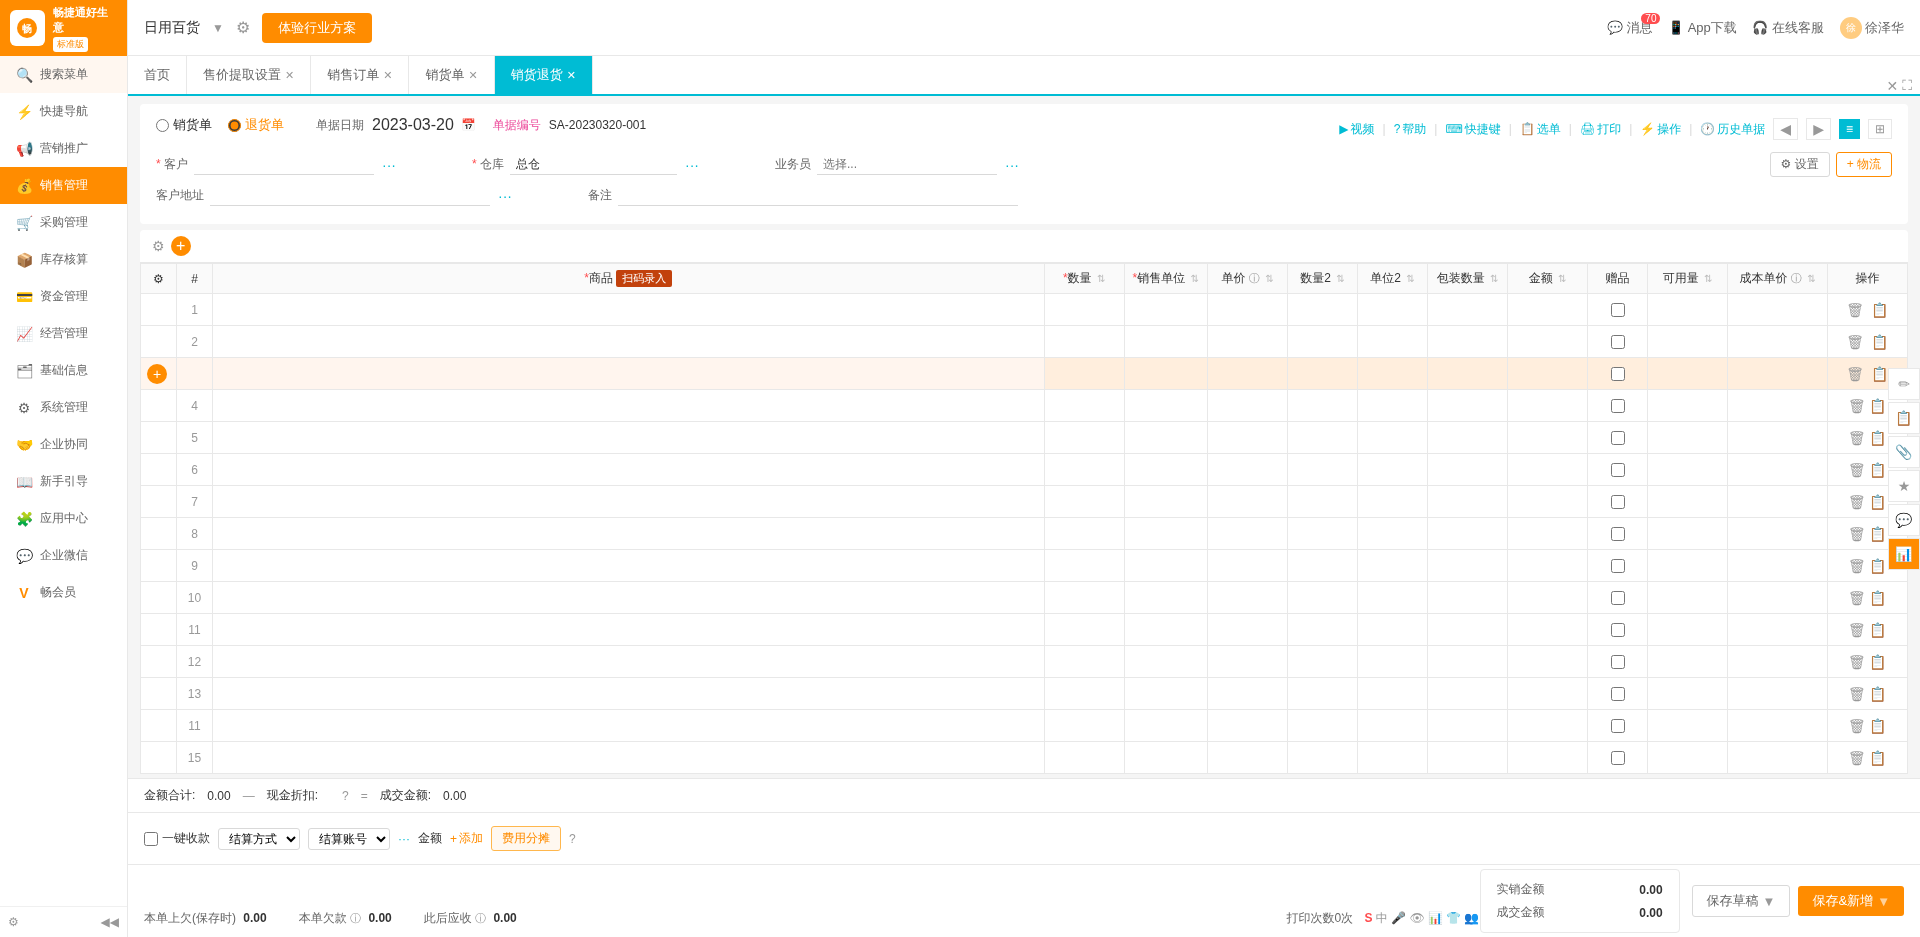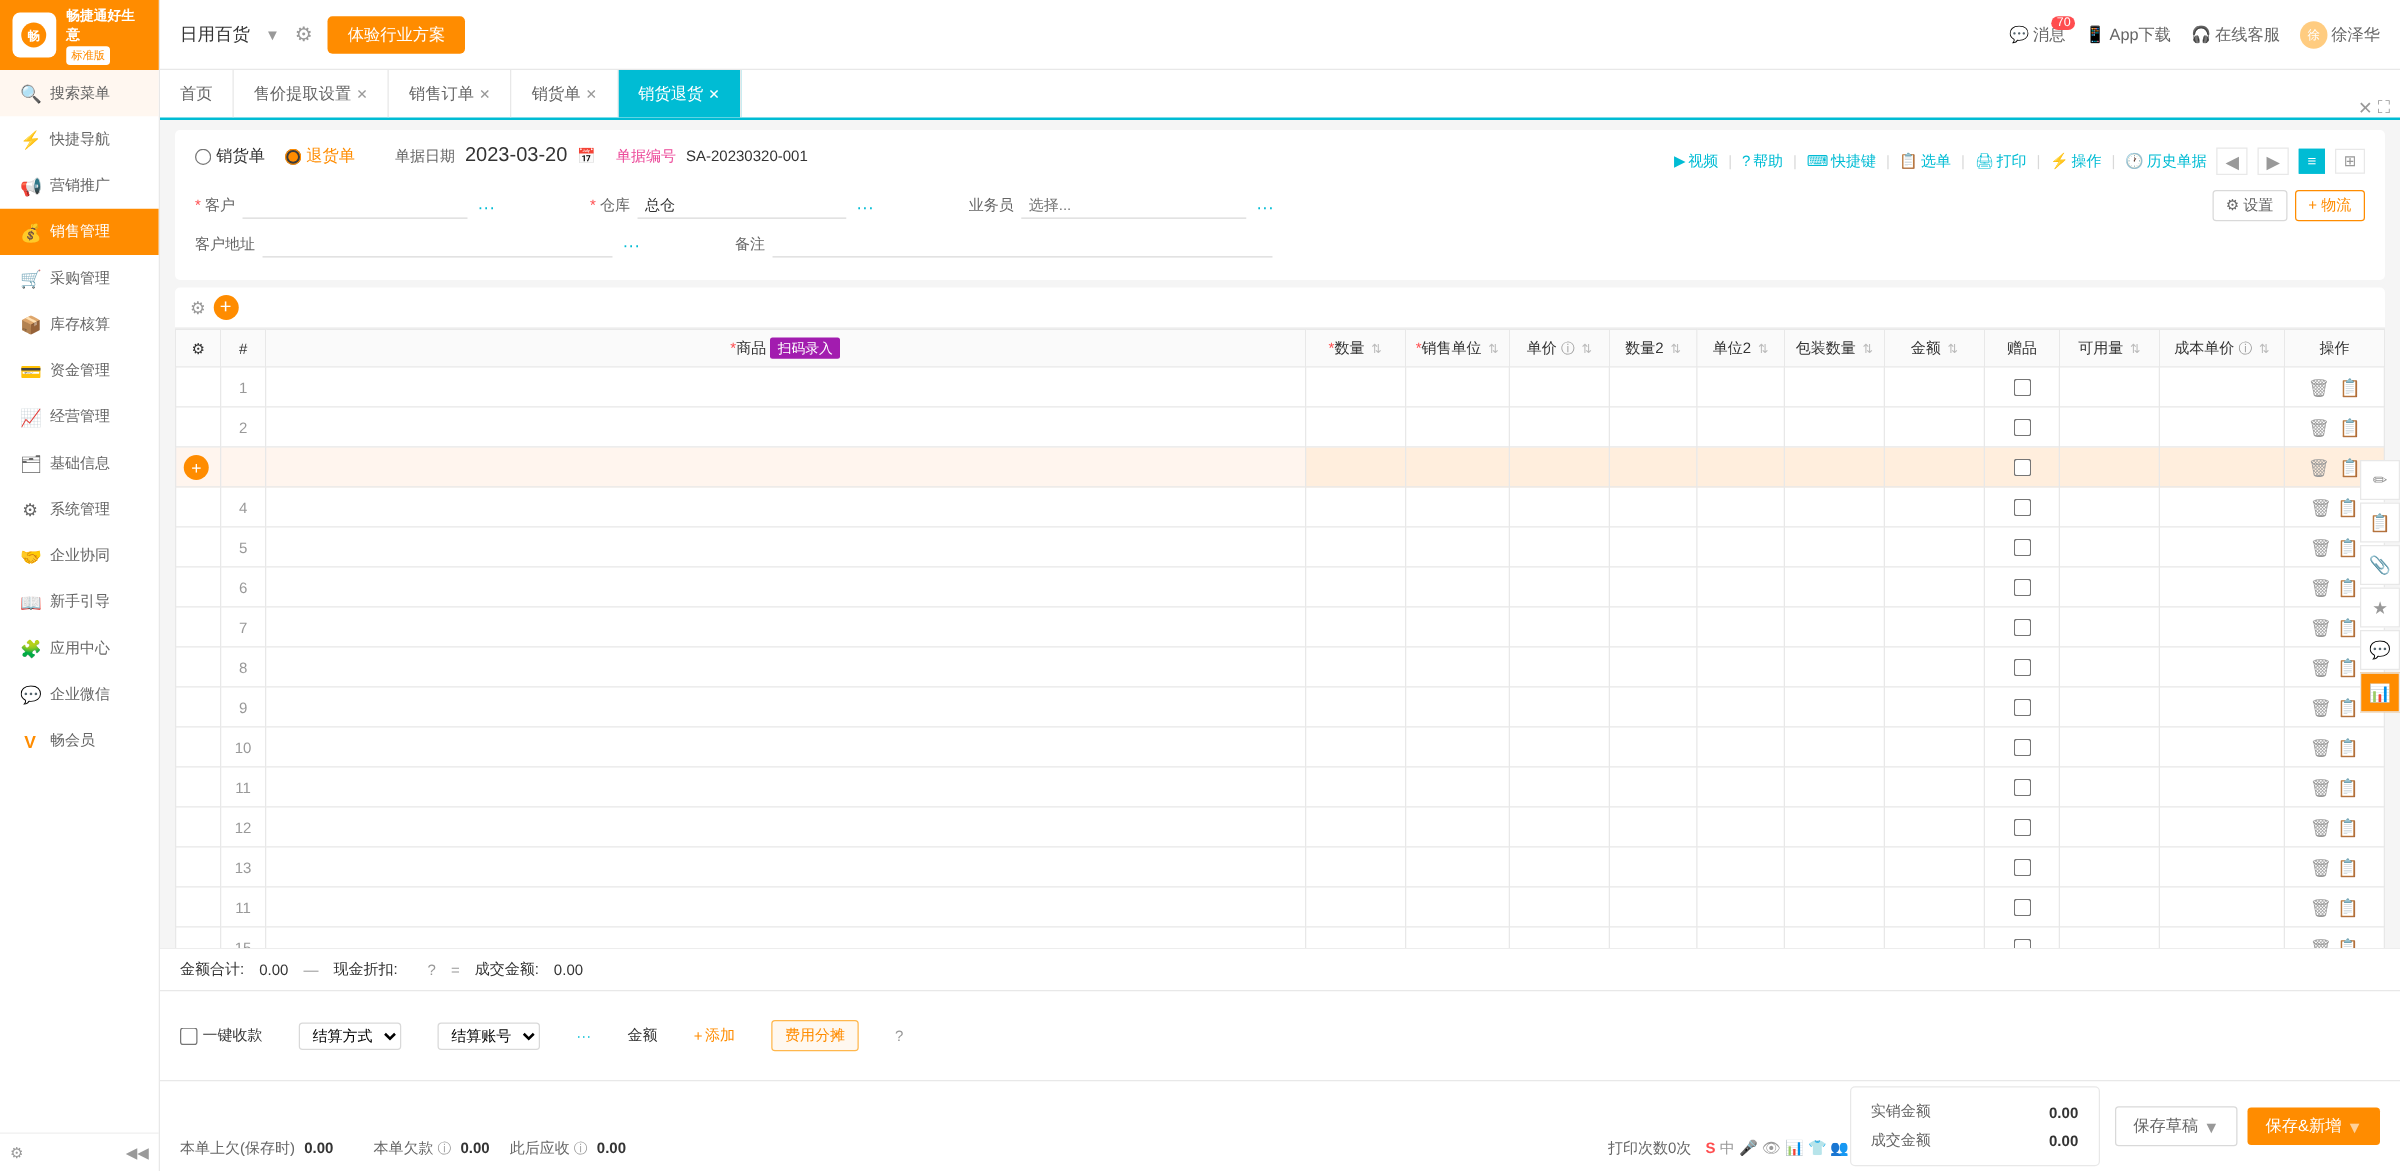--- a/index.html
+++ b/index.html
@@ -94,21 +94,21 @@
     }
     .data-table td {
       border: 1px solid #e8e8e8; padding: 4px 6px; text-align: center;
       height: 32px; color: #333;
     }
     .data-table tr:nth-child(3) { background: #fff5ee; }
     .data-table tr:nth-child(3) td { background: #fff5ee; }
     .data-table .row-num { color: #999; }
     .data-table .sum-row td { background: #fafaf0; color: #333; font-weight: bold; }
     .scan-btn {
-      background: #a21caf; color: #fff; border: none; border-radius: 2px;
+      background: #c2410c; color: #fff; border: none; border-radius: 2px;
       padding: 1px 6px; font-size: 11px; cursor: pointer; white-space: nowrap;
     }
     .sort-icon { color: #bbb; font-size: 10px; cursor: pointer; margin-left: 2px; }
     .add-row-btn {
       width: 20px; height: 20px; background: #ff8c00; color: #fff; border: none;
       border-radius: 50%; cursor: pointer; font-size: 14px; line-height: 1;
       display: flex; align-items: center; justify-content: center;
     }
     .action-btn { background: none; border: none; cursor: pointer; color: #999; font-size: 14px; padding: 2px; }
     .checkbox-cell { display: flex; justify-content: center; align-items: center; }
@@ -117,22 +117,22 @@
     .summary-bar {
       background: #fff; border-top: 1px solid #e8e8e8; padding: 8px 16px;
       display: flex; align-items: center; gap: 12px; font-size: 12px;
     }
     .summary-dash { color: #999; }
     .help-icon { color: #999; cursor: pointer; }
     .eq-icon { color: #999; }
 
     
     .payment-bar {
-      background: #fff; border-top: 1px solid #e8e8e8; padding: 23px 16px;
-      display: flex; align-items: center; gap: 29px; font-size: 12px;
+      background: #fff; border-top: 1px solid #e8e8e8; padding: 13px 16px;
+      display: flex; align-items: center; gap: 8px; font-size: 12px;
     }
     .payment-checkbox { display: flex; align-items: center; gap: 4px; }
     .payment-select {
       border: 1px solid #d9d9d9; border-radius: 3px; padding: 2px 6px;
       font-size: 12px; background: #fff;
     }
     .payment-add { color: #ff8c00; cursor: pointer; display: flex; align-items: center; gap: 2px; }
     .payment-split-btn {
       background: #fff8f0; border: 1px solid #ffb74d; color: #ff8c00;
       border-radius: 3px; padding: 3px 10px; cursor: pointer; font-size: 12px;
@@ -870,21 +870,21 @@
     <div class="statusbar" style="flex:1;background:#fff;border:none;padding:6px 0;">
       <span style="color:#666;">
         <span>本单上欠(保存时)</span>
         <span style="margin-left:4px;color:#333;font-weight:bold;">0.00</span>
       </span>
       <span style="color:#666;margin-left:16px;">
         <span>本单欠款</span>
         <span class="info-icon">ⓘ</span>
         <span style="margin-left:4px;color:#333;font-weight:bold;">0.00</span>
       </span>
-      <span style="color:#666;">
+      <span style="color:#666;margin-left:16px;">
         <span>此后应收</span>
         <span class="info-icon">ⓘ</span>
         <span style="margin-left:4px;color:#333;font-weight:bold;">0.00</span>
       </span>
       <span style="margin-left:auto;">
         <span style="color:#666;">打印次数0次</span>
         <span style="margin-left:8px;color:#999;">
           <span style="color:#ff4d4f;font-weight:bold;">S</span>
           <span>中</span>
           <span>🎤</span>

